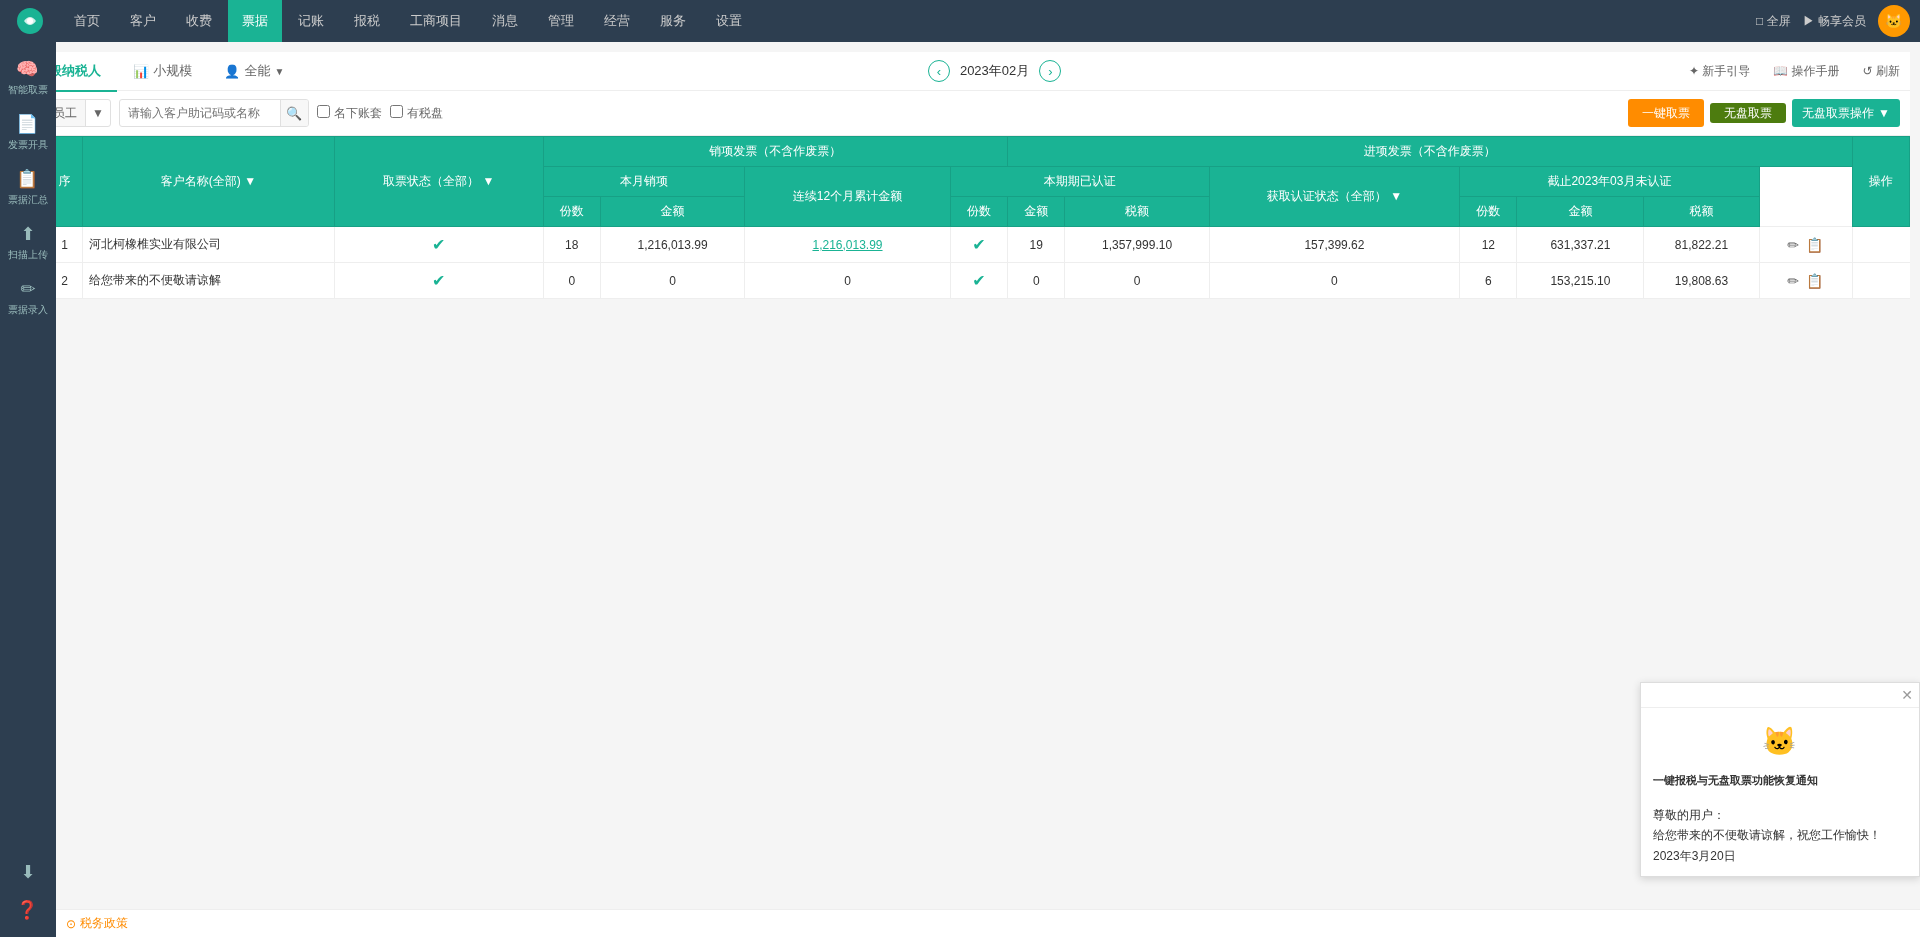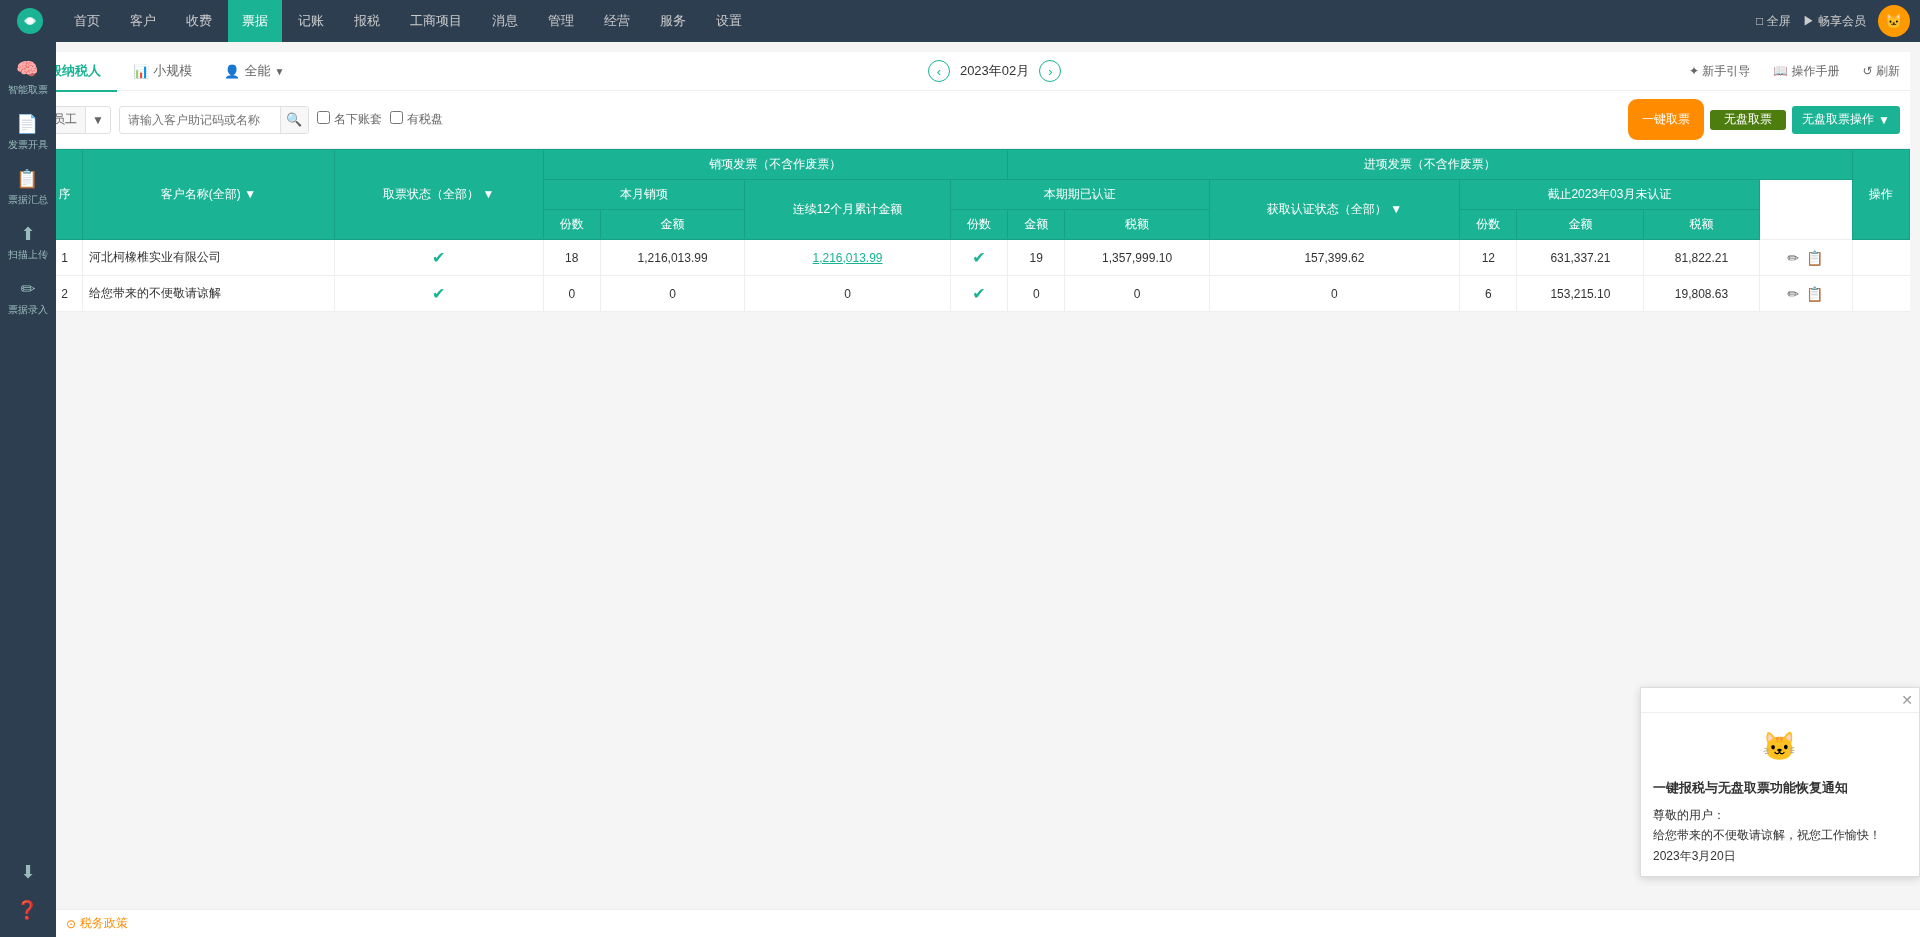--- a/index.html
+++ b/index.html
@@ -208,22 +208,22 @@
     .checkbox-item {
       display: flex; align-items: flex-start; gap: 4px;
       font-size: 12px; color: #666; cursor: pointer;
     }
     .checkbox-item input { cursor: pointer; }
     .btn-primary {
       background: #ff8c00;
       color: #fff;
       border: none;
       padding: 0 14px;
-      height: 41px;
-      border-radius: 9px;
+      height: 28px;
+      border-radius: 3px;
       cursor: pointer;
       font-size: 12px;
       white-space: nowrap;
     }
     .btn-teal {
       background: #4d7c0f;
       color: #fff;
       border: none;
       padding: 0 14px;
       height: 20px;
@@ -311,21 +311,21 @@
       border-bottom: 1px solid #eee;
     }
     .notif-close { cursor: pointer; color: #999; font-size: 14px; }
     .notif-body {
       padding: 10px 12px;
       font-size: 12px;
       color: #333;
       line-height: 1.7;
       position: relative;
     }
-    .notif-title { font-weight: bold; margin-bottom: 6px; font-size: 13px; }
+    .notif-title { font-weight: bold; margin-bottom: 15px; font-size: 11px; }
     .notif-scroll {
       max-height: 120px;
       overflow-y: auto;
     }
 
     
     .status-bar {
       position: fixed;
       bottom: 0; left: 56px; right: 0;
       height: 28px;

